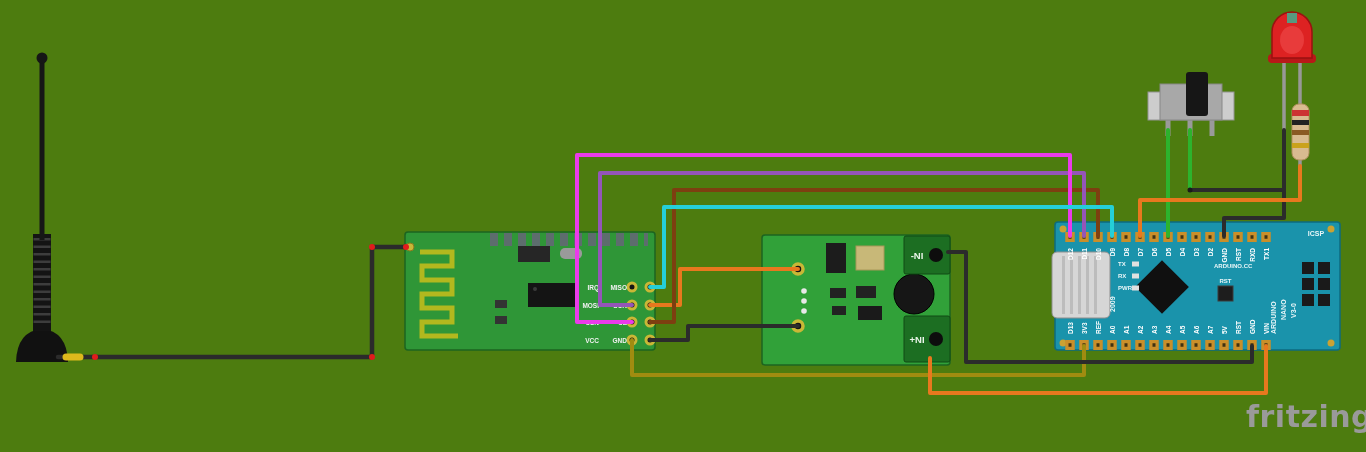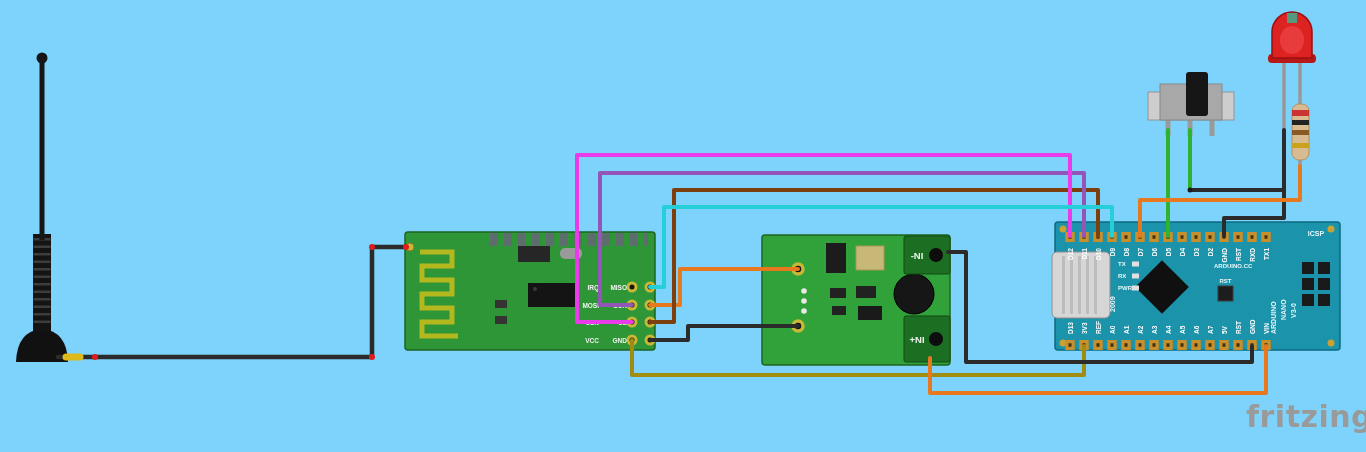--- a/index.html
+++ b/index.html
@@ -1,16 +1,16 @@
 <!DOCTYPE html>
 <html><head>
 <meta charset="utf-8">
 <style>
   html,body{margin:0;padding:0;background:#ffffff;}
-  .stage{position:relative;width:1366px;height:452px;background:#7dd3fc;overflow:hidden;
+  .stage{position:relative;width:1366px;height:452px;background:#4d7c0f;overflow:hidden;
          font-family:"Liberation Sans",sans-serif;}
   svg{display:block;}
   text{font-family:"Liberation Sans",sans-serif;}
   .pinlbl{font-size:6.5px;font-weight:700;fill:#ffffff;}
   .modlbl{font-size:6.5px;font-weight:700;fill:#f2f2f2;}
   .termlbl{font-size:9.5px;font-weight:700;fill:#eaf5ea;}
   .nanotiny{font-size:6px;font-weight:700;fill:#e8f6f8;}
   .nanomid{font-size:7px;font-weight:700;fill:#e8f6f8;}
   .wm{font-size:30px;font-weight:600;fill:#9a9a9a;letter-spacing:.5px;font-family:"DejaVu Sans",sans-serif;}
 </style>

